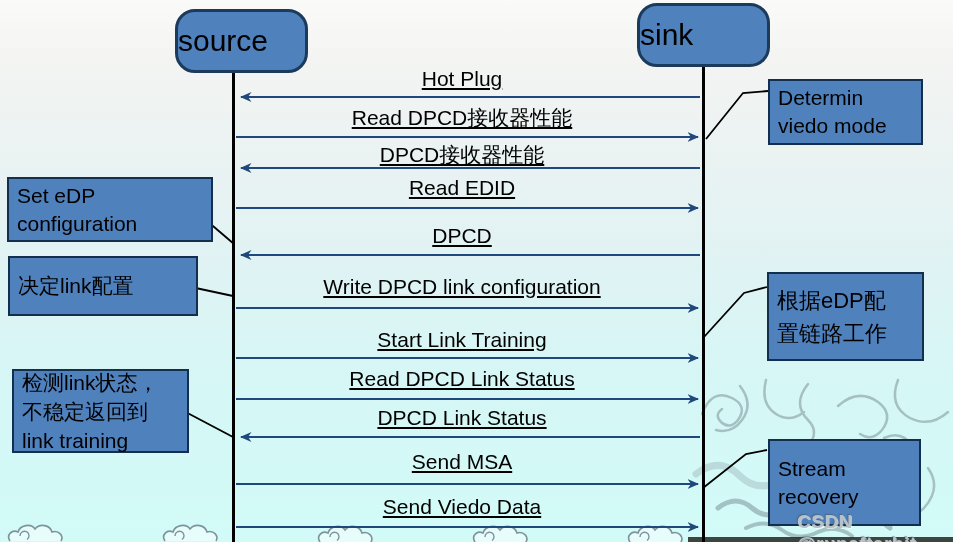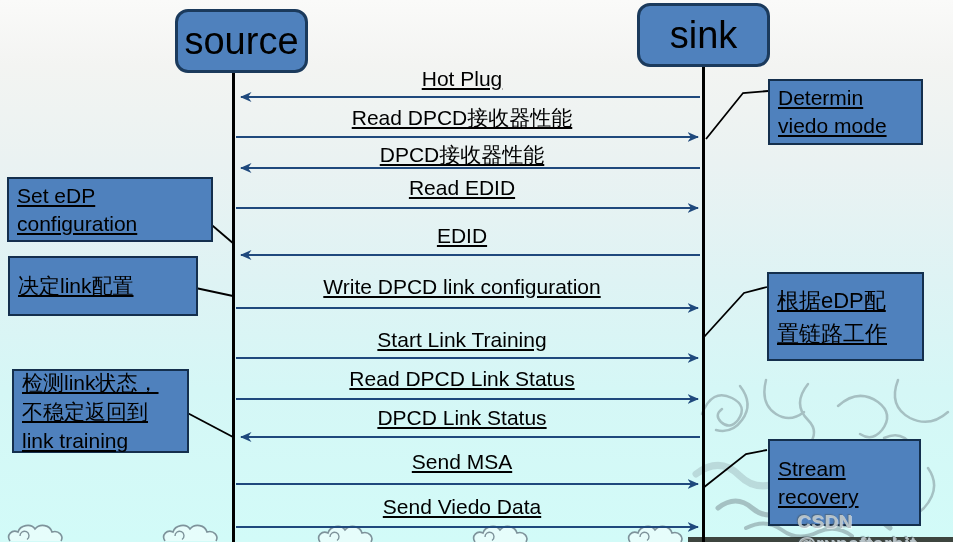--- a/index.html
+++ b/index.html
@@ -3,36 +3,36 @@
 <meta charset="utf-8">
 <style>
   html,body { margin:0; padding:0; }
   .stage {
     position:relative; width:953px; height:542px; overflow:hidden;
     font-family:"Liberation Sans","DejaVu Sans",sans-serif; color:#000;
     background:linear-gradient(180deg,#fafaf9 0%,#f3f4f2 12%,#eaf2f2 30%,#def3f4 52%,#d5f7f6 72%,#d2fbf8 100%);
   }
   svg.layer { position:absolute; left:0; top:0; }
   .actor {
-    position:absolute; background:#4f81bd; border:3px solid #1b3a5c; border-radius:13px;
-    display:flex; align-items:center; justify-content:center; font-size:38px;
+    position:absolute; background:#4f81bd; border:3px solid #1b3a5c; border-radius:20px;
+    display:flex; align-items:center; font-size:30px;
     box-sizing:border-box;
   }
   .actor-source { left:175px; top:9px;  width:133px; height:64px; }
   .actor-sink   { left:637px; top:3px;  width:133px; height:64px; }
   .msg {
     position:absolute; left:462px; transform:translateX(-50%);
     font-size:21px; line-height:22px; white-space:nowrap;text-decoration:underline;
   }
   .m0{top:68px} .m1{top:107px} .m2{top:144px} .m3{top:177px} .m4{top:225px}
   .m5{top:276px} .m6{top:329px} .m7{top:368px} .m8{top:407px} .m9{top:451px} .m10{top:496px}
   .ann {
     position:absolute; background:#4f81bd; border:2.5px solid #142f4d;
     font-size:21px; line-height:28px; white-space:pre-line;
-    display:flex; align-items:center; padding:2px 8px; box-sizing:border-box;text-decoration:underline;
+    display:flex; align-items:center; padding:2px 8px; box-sizing:border-box;
   }
   .al0 { left:7px;  top:177px; width:206px; height:65px; }
   .al1 { left:8px;  top:256px; width:190px; height:60px; }
   .al2 { left:12px;  top:369px; width:177px; height:84px; line-height:29px; }
   .ar0 { left:768px; top:79px;  width:155px; height:66px; }
   .ar1 { left:767px; top:272px; width:157px; height:89px; font-size:22px; line-height:33px; }
   .ar2 { left:768px; top:439px; width:153px; height:87px; }
   .watermark {
     position:absolute; left:797px; top:511px; font-size:19px; font-weight:bold;
     color:#b6c2c7; letter-spacing:0.5px;
@@ -105,21 +105,21 @@
     <span>source</span>
   </div>
   <div class="actor actor-sink">
     <span>sink</span>
   </div>
 
   <div class="msg m0">Hot Plug</div>
   <div class="msg m1">Read DPCD接收器性能</div>
   <div class="msg m2">DPCD接收器性能</div>
   <div class="msg m3">Read EDID</div>
-  <div class="msg m4">EDID</div>
+  <div class="msg m4">DPCD</div>
   <div class="msg m5">Write DPCD link configuration</div>
   <div class="msg m6">Start Link Training</div>
   <div class="msg m7">Read DPCD Link Status</div>
   <div class="msg m8">DPCD Link Status</div>
   <div class="msg m9">Send MSA</div>
   <div class="msg m10">Send Viedo Data</div>
 
   <div class="ann al0">Set eDP
 configuration</div>
   <div class="ann al1">决定link配置</div>

